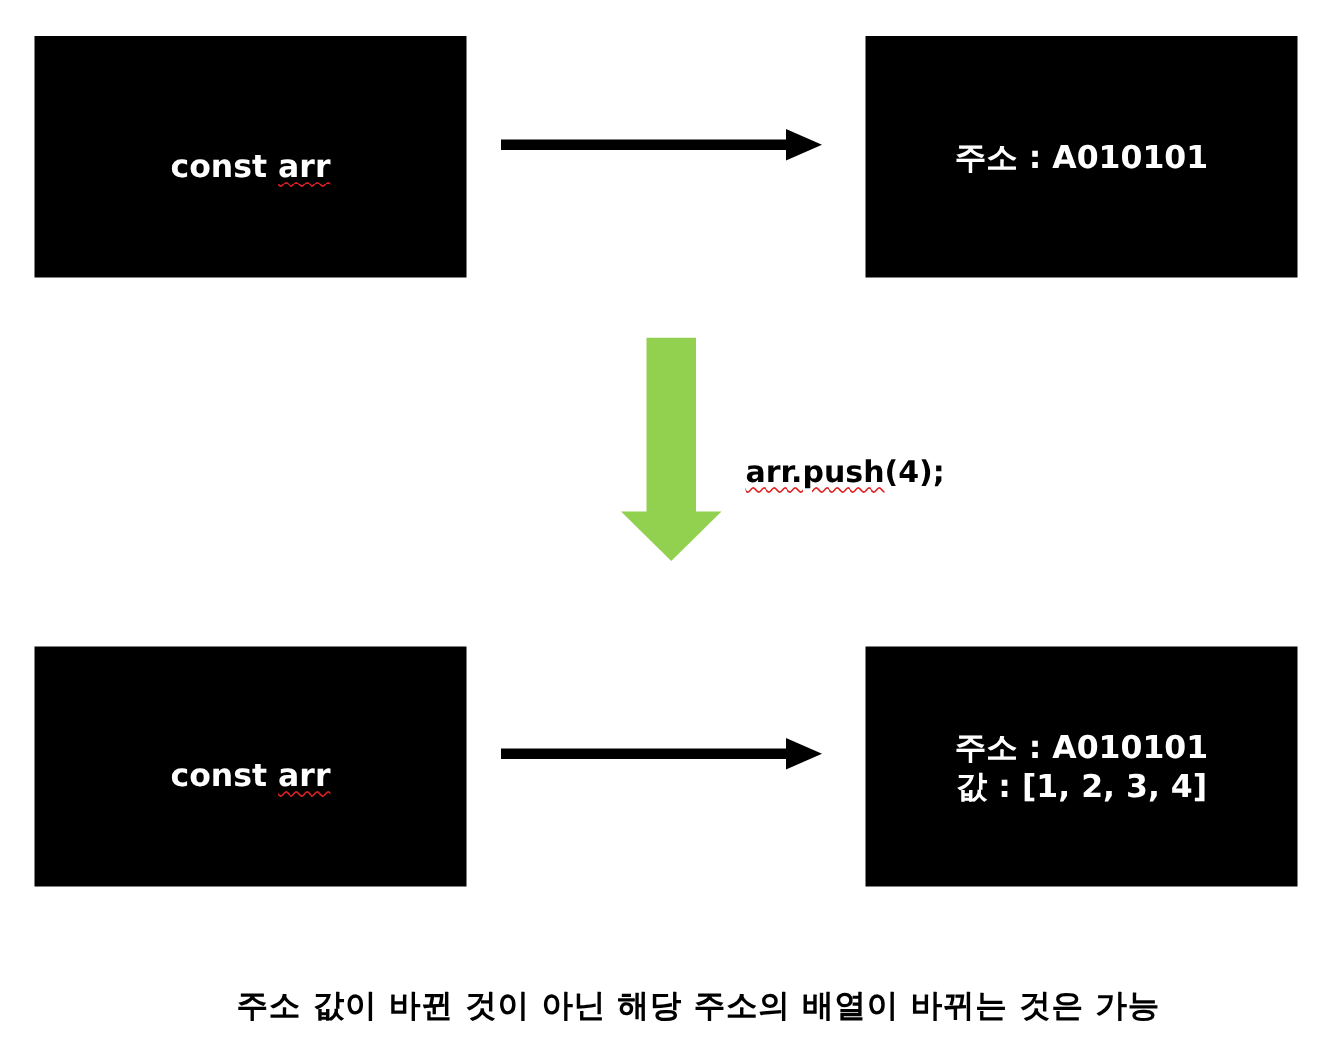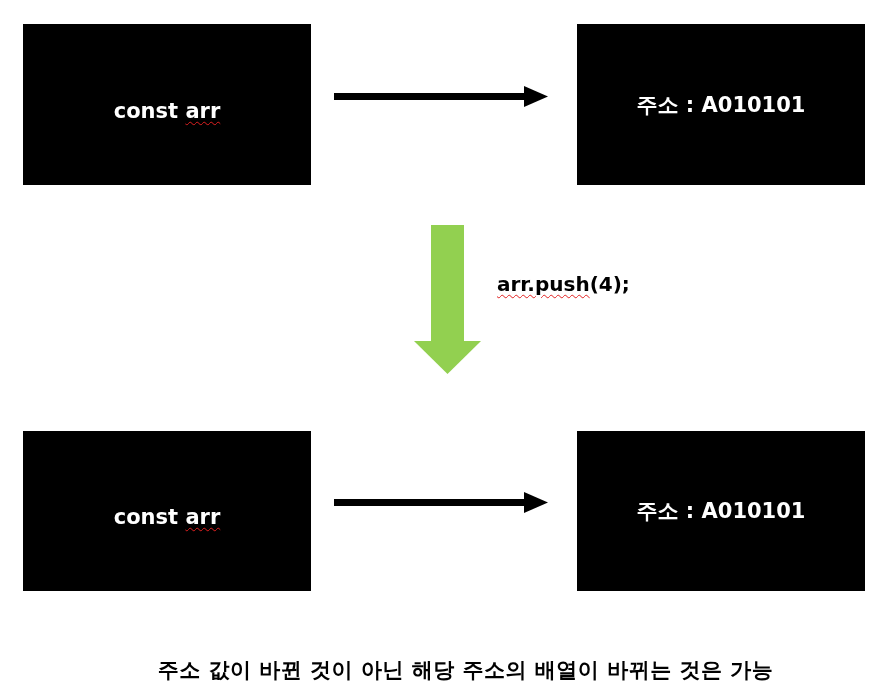--- a/index.html
+++ b/index.html
@@ -33,33 +33,34 @@
 
 <div class="box" style="left:577px; top:24px; width:288px; height:161px;">
   <div class="line">주소 : A010101</div>
 </div>
 
 <svg class="arrow" style="left:414px; top:225px;" width="68" height="150" viewBox="0 0 68 150">
   <rect x="17" y="0" width="33" height="117" fill="#92d050"></rect>
   <polygon points="0,116 67,116 33.5,149" fill="#92d050"></polygon>
 </svg>
 
-<div class="op-label" style="left:497px; top:272px;">
+<div class="op-label" style="left:497px; top:302px;">
   <span class="squiggle">arr.push</span><span>(4);</span>
 </div>
 
 <div class="box" style="left:23px; top:431px; width:288px; height:160px;">
   <div class="line var-label">
     <span>const</span>
     <span class="squiggle">arr</span>
   </div>
 </div>
 
 <svg class="arrow" style="left:334px; top:491px;" width="216" height="24" viewBox="0 0 216 24">
   <rect x="0" y="8" width="194" height="7" fill="#000"></rect>
   <polygon points="190,1 214,11.5 190,22" fill="#000"></polygon>
 </svg>
 
 <div class="box" style="left:577px; top:431px; width:288px; height:160px;">
   <div class="line">주소 : A010101</div>
+  <div class="line">값 : [1, 2, 3, 4]</div>
 </div>
 
 <div class="caption">주소 값이 바뀐 것이 아닌 해당 주소의 배열이 바뀌는 것은 가능</div>
 
 </body></html>

